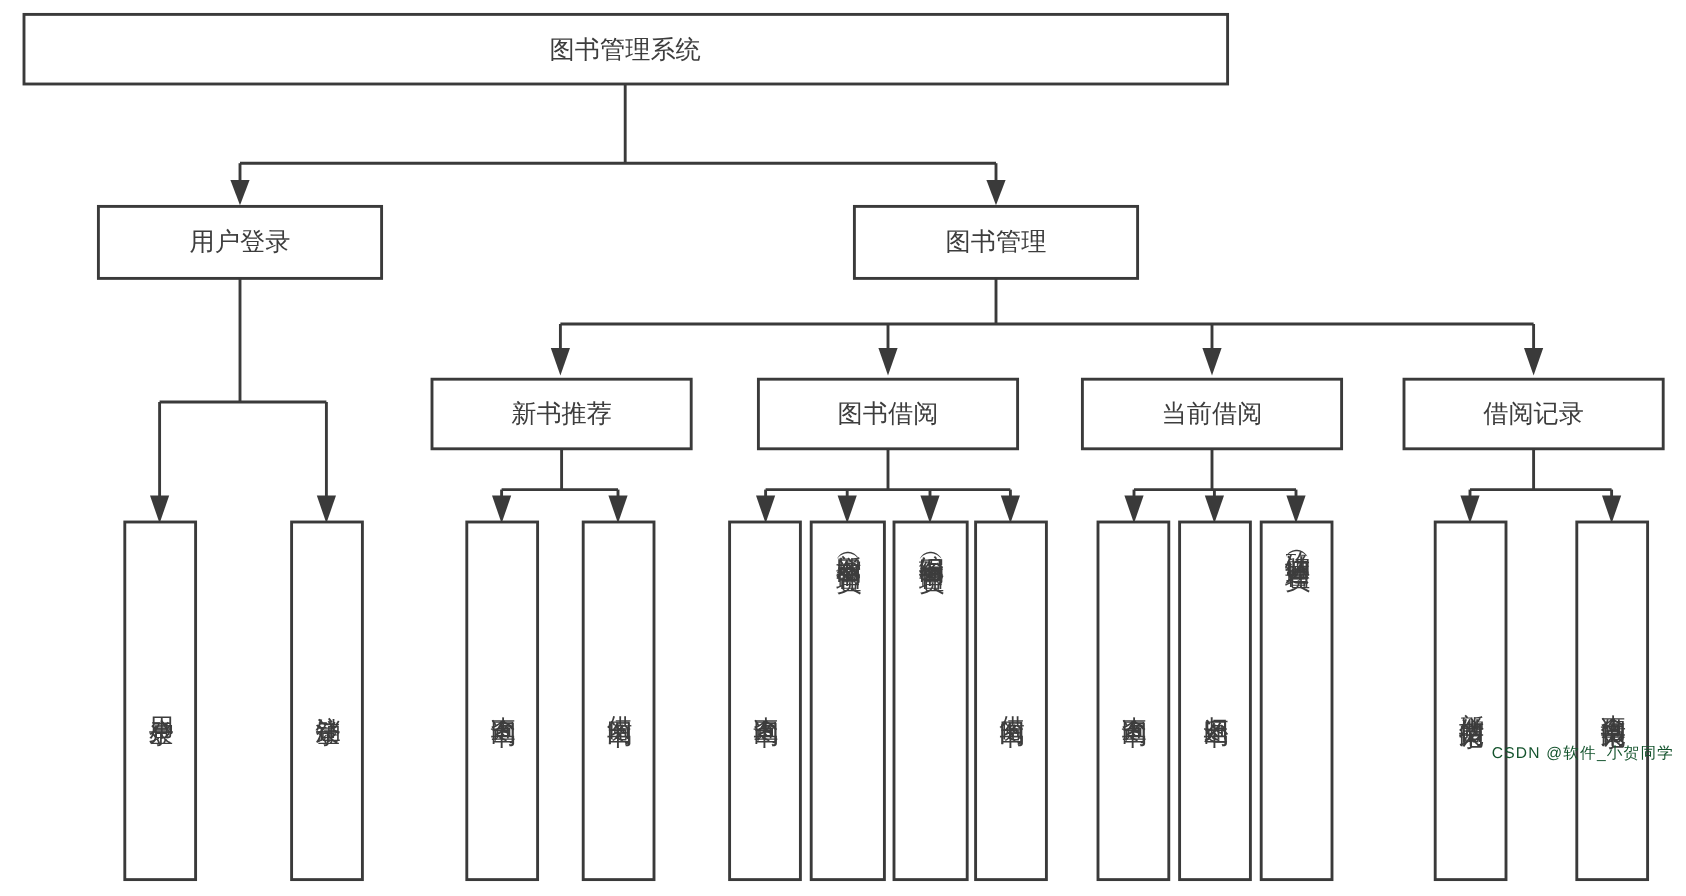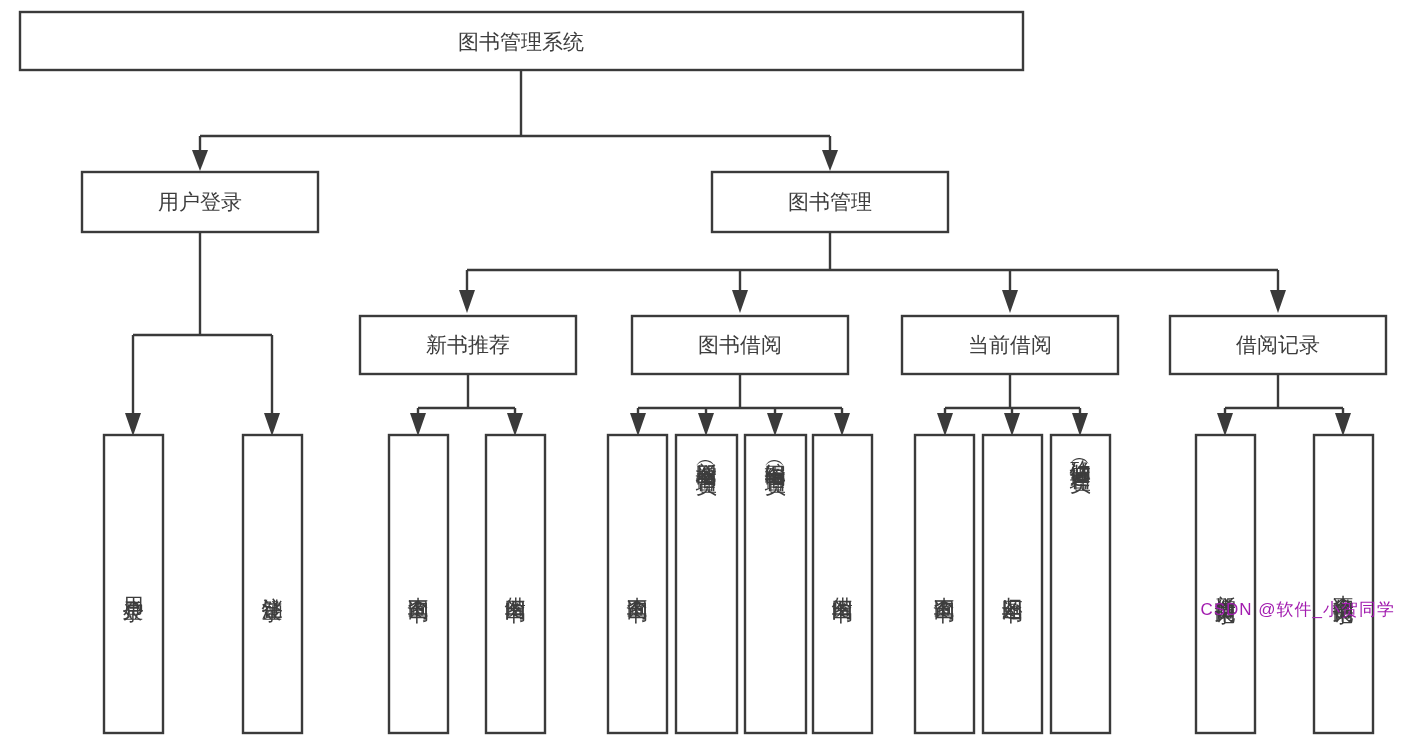--- a/index.html
+++ b/index.html
@@ -63,24 +63,24 @@
     font-family: "Liberation Sans", "DejaVu Sans", sans-serif;
     font-size: 21px;
     line-height: 1.32;
     letter-spacing: 2px;
     color: #3d3d3d;
     white-space: nowrap;
   }
   .watermark {
     position: absolute;
     right: 10px;
-    bottom: 20px;
-    font-family: "Liberation Sans", "DejaVu Sans", sans-serif;
-    font-size: 17px;
-    color: #a21caf;
+    bottom: 4px;
+    font-family: "Liberation Sans", "DejaVu Sans", sans-serif;
+    font-size: 13px;
+    color: #14532d;
     letter-spacing: 1px;
     white-space: nowrap;
     pointer-events: none;
   }
 </style>
 </head>
 <body>
 
 <div id="diagram-root">
 

